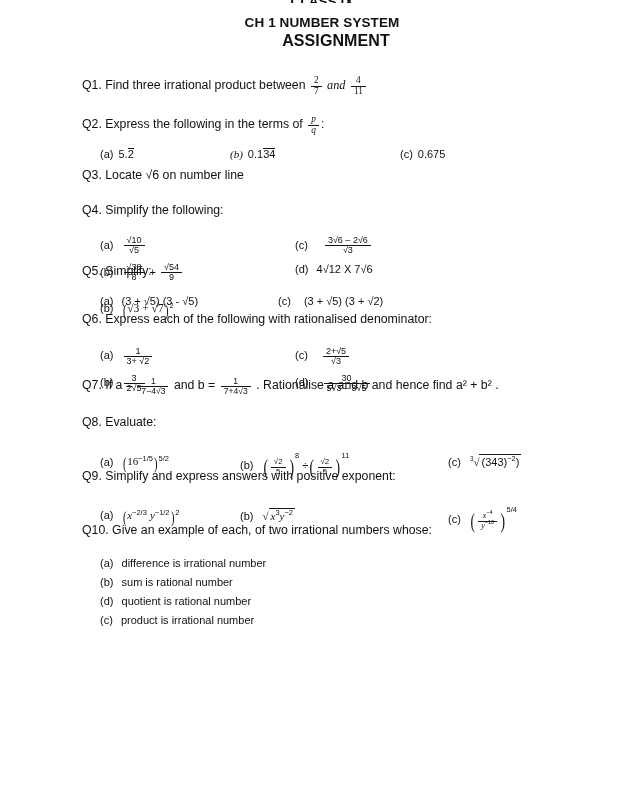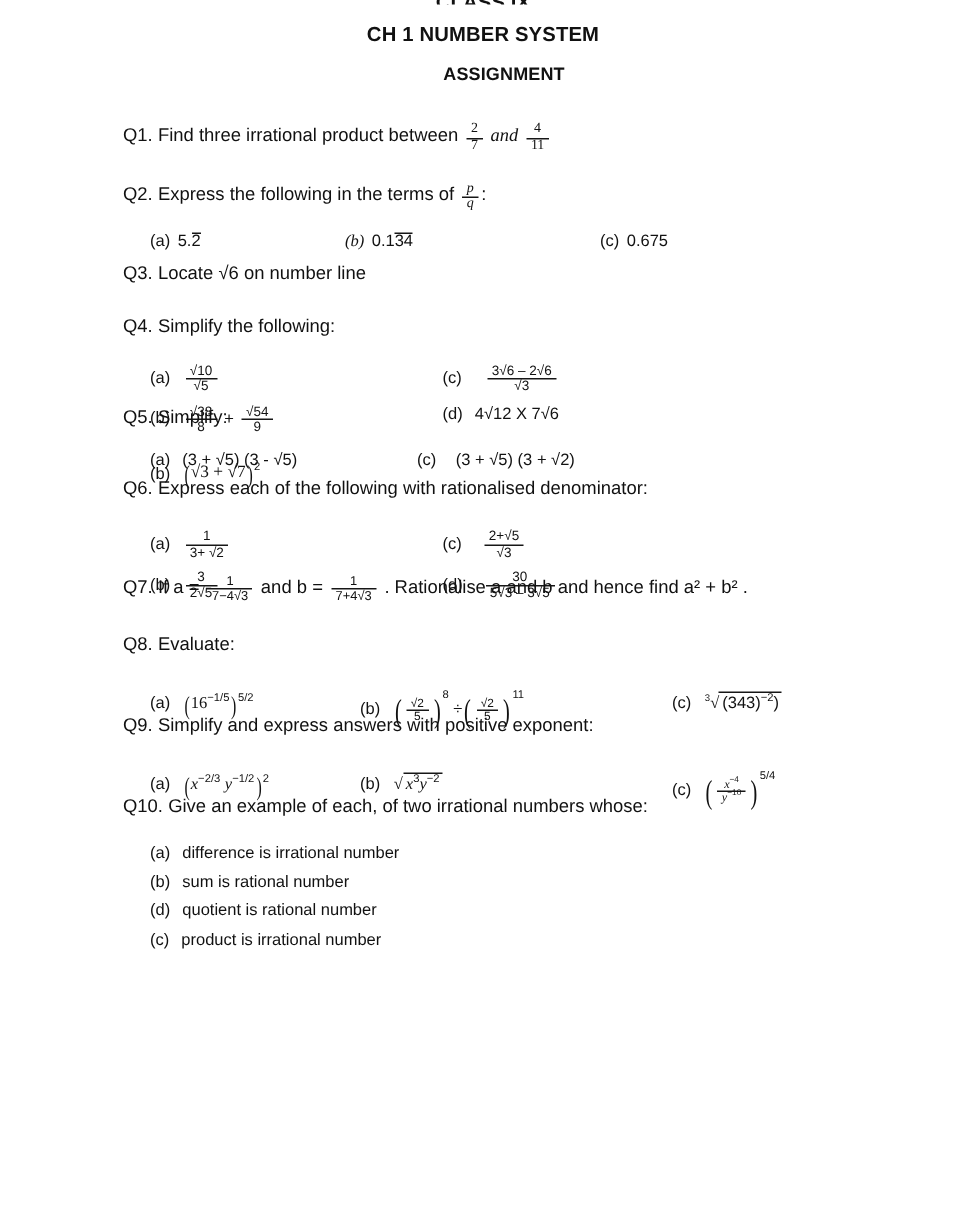--- a/index.html
+++ b/index.html
@@ -35,22 +35,22 @@
     height: 7px;
     overflow: hidden;
     position: relative;
     top: -4px;
   }
   .h-ch {
     font-size: 13.5px;
     margin-top: 8px;
   }
   .h-assign {
-    font-size: 12px;
-    margin-top: 12px;
+    font-size: 16px;
+    margin-top: 2px;
     padding-left: 28px;
   }
 
   
   .qblock { position: relative; }
   .q {
     font-size: 12.3px;
     margin-left: 82px;
     line-height: 1.45;
     white-space: nowrap;

